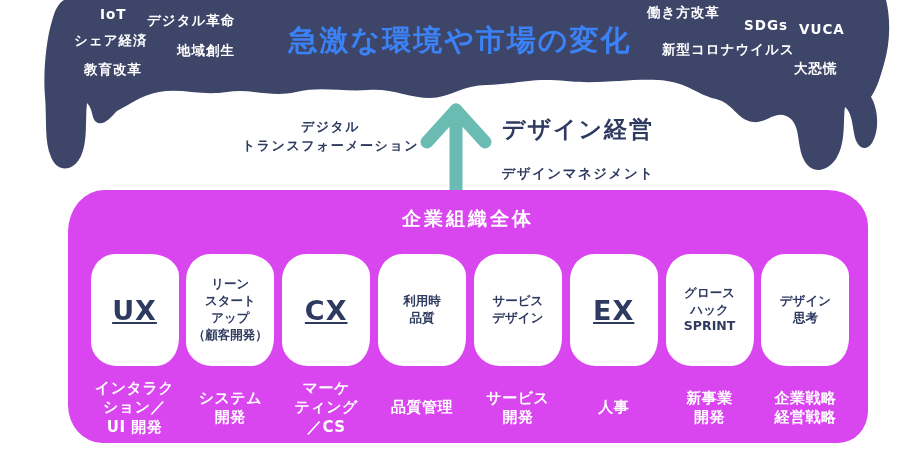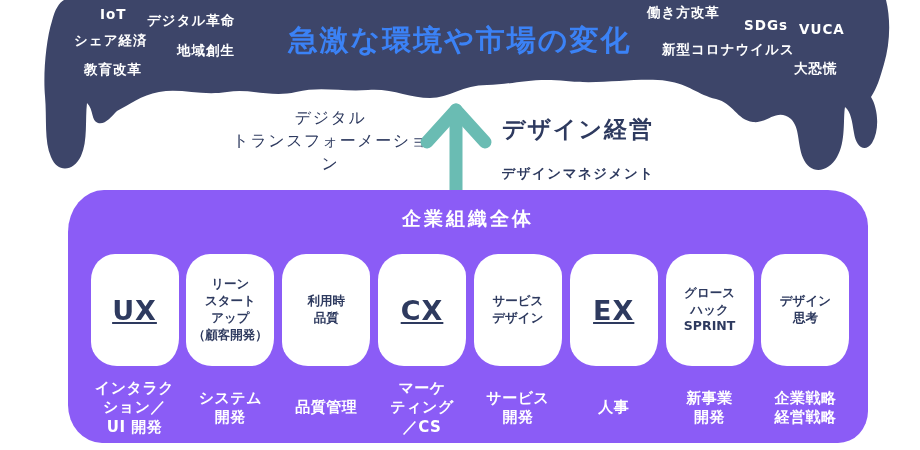--- a/index.html
+++ b/index.html
@@ -15,29 +15,29 @@
     position:absolute;color:#ffffff;font-weight:bold;font-size:13.5px;
     letter-spacing:1px;white-space:nowrap;
   }
   .cloud-title{
     position:absolute;left:0;right:0;top:21px;text-align:center;
     color:#3b82f6;font-weight:bold;font-size:29px;letter-spacing:2px;
   }
   
   .dx-block{position:absolute;left:228px;top:106px;width:205px;text-align:center;color:#2e3a5f;}
   .dx-title{font-size:33px;font-weight:bold;line-height:1.0;letter-spacing:1px;}
-  .dx-sub{margin-top:0;font-size:16px;font-weight:normal;letter-spacing:1.5px;white-space:pre-line;line-height:1.45;}
+  .dx-sub{margin-top:12px;font-size:13px;font-weight:bold;letter-spacing:1.5px;white-space:pre-line;line-height:1.45;}
   .design-block{position:absolute;left:478px;top:114px;width:200px;text-align:center;color:#2e3a5f;}
   .design-title{font-size:23px;font-weight:bold;letter-spacing:2px;}
   .design-sub{margin-top:20px;font-size:13.5px;font-weight:bold;letter-spacing:1.5px;}
   .arrow-svg{position:absolute;left:408px;top:97px;}
   
   .org-box{
     position:absolute;left:68px;top:190px;width:800px;height:253px;
-    background:#8b5cf6;
+    background:#d946ef;
     border-radius:36px 40px 30px 34px / 42px 36px 32px 38px;
   }
   .org-title{
     position:absolute;top:16px;left:0;right:0;text-align:center;
     color:#ffffff;font-weight:bold;font-size:19px;letter-spacing:3px;
   }
   .org-columns{
     position:absolute;top:64px;left:22px;right:18px;
     display:flex;justify-content:space-between;
   }
@@ -150,41 +150,41 @@
 （顧客開発）</div>
         </div>
         <div class="org-caption">
           <div class="org-caption-text">システム
 開発</div>
         </div>
       </div>
 
       <div class="org-col">
         <div class="org-card">
-          <div class="org-card-label">利用時
-品質</div>
-        </div>
-        <div class="org-caption">
-          <div class="org-caption-text">品質管理</div>
-        </div>
-      </div>
-
-      <div class="org-col">
-        <div class="org-card">
           <div class="org-card-label big">CX</div>
         </div>
         <div class="org-caption">
           <div class="org-caption-text">マーケ
 ティング
 ／CS</div>
         </div>
       </div>
 
       <div class="org-col">
         <div class="org-card">
+          <div class="org-card-label">利用時
+品質</div>
+        </div>
+        <div class="org-caption">
+          <div class="org-caption-text">品質管理</div>
+        </div>
+      </div>
+
+      <div class="org-col">
+        <div class="org-card">
           <div class="org-card-label">サービス
 デザイン</div>
         </div>
         <div class="org-caption">
           <div class="org-caption-text">サービス
 開発</div>
         </div>
       </div>
 
       <div class="org-col">

